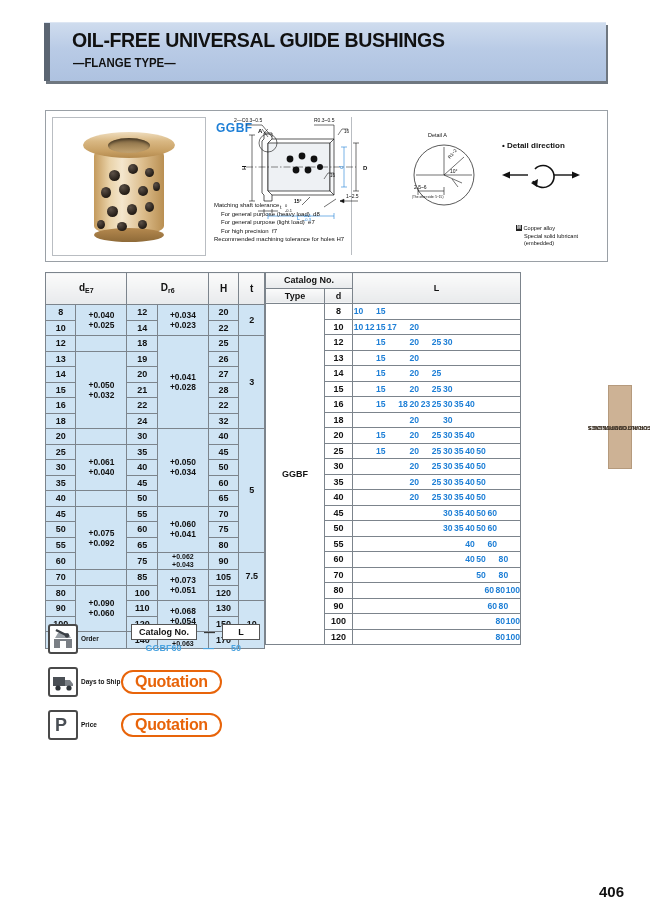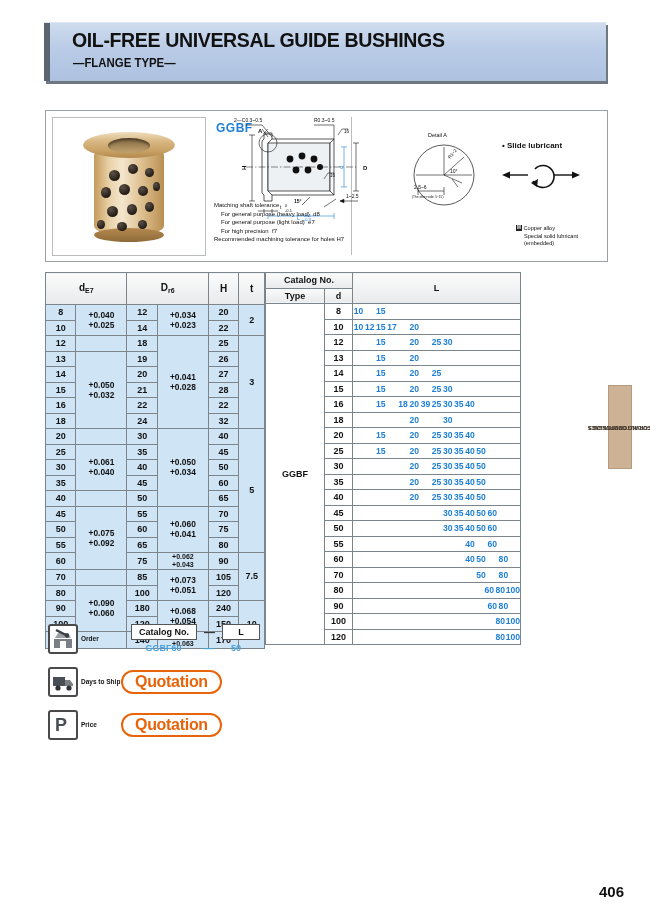--- a/index.html
+++ b/index.html
@@ -281,21 +281,21 @@
           <path d="M348,62 L370,62"></path>
         </g>
         <path d="M296,62 L304,58.5 L304,65.5 Z" fill="#111"></path>
         <path d="M374,62 L366,58.5 L366,65.5 Z" fill="#111"></path>
         <path d="M329,56 a11,11 0 1 1 -2,12" stroke="#111" stroke-width="1.6" fill="none"></path>
         <path d="M325,70 L332,66 L331,74 Z" fill="#111"></path>
       </g>
     </svg>
 
     <div class="slide-title">
-      • <span>Slide lubricant</span>
+      • <span>Detail direction</span>
     </div>
 
     <div class="notes">
       <div class="ln"><span>Matching shaft tolerance</span></div>
       <div class="ln ind"><span>For general purpose (heavy load)</span>&nbsp;&nbsp;<span>d8</span></div>
       <div class="ln ind"><span>For general purpose (light load)</span>&nbsp;&nbsp;<span>e7</span></div>
       <div class="ln ind"><span>For high precision</span>&nbsp;&nbsp;<span>f7</span></div>
       <div class="ln"><span>Recommended machining tolerance for holes   H7</span></div>
     </div>
 
@@ -438,24 +438,24 @@
         </tr>
         <tr>
           <td>80</td>
           <td class="tol" rowspan="3">+0.090
 +0.060</td>
           <td>100</td>
           <td>120</td>
         </tr>
         <tr>
           <td>90</td>
-          <td>180</td>
+          <td>110</td>
           <td class="tol" rowspan="2">+0.068
 +0.054</td>
-          <td>240</td>
+          <td>130</td>
           <td rowspan="3">10</td>
         </tr>
         <tr>
           <td>100</td>
           <td>120</td>
           <td>150</td>
         </tr>
         <tr>
           <td>120</td>
           <td class="tol" rowspan="1"></td>
@@ -617,21 +617,21 @@
         <tr>
           <td class="dcol">16</td>
           <td style="padding: 0px;">
             <div style="display: flex; width: 100%;">
               <div style="flex: 1 1 0px; text-align: center; font-size: 8.6px; color: rgb(30, 127, 214); font-weight: bold;"></div>
               <div style="flex: 1 1 0px; text-align: center; font-size: 8.6px; color: rgb(30, 127, 214); font-weight: bold;"></div>
               <div style="flex: 1 1 0px; text-align: center; font-size: 8.6px; color: rgb(30, 127, 214); font-weight: bold;">15</div>
               <div style="flex: 1 1 0px; text-align: center; font-size: 8.6px; color: rgb(30, 127, 214); font-weight: bold;"></div>
               <div style="flex: 1 1 0px; text-align: center; font-size: 8.6px; color: rgb(30, 127, 214); font-weight: bold;">18</div>
               <div style="flex: 1 1 0px; text-align: center; font-size: 8.6px; color: rgb(30, 127, 214); font-weight: bold;">20</div>
-              <div style="flex: 1 1 0px; text-align: center; font-size: 8.6px; color: rgb(30, 127, 214); font-weight: bold;">39</div>
+              <div style="flex: 1 1 0px; text-align: center; font-size: 8.6px; color: rgb(30, 127, 214); font-weight: bold;">23</div>
               <div style="flex: 1 1 0px; text-align: center; font-size: 8.6px; color: rgb(30, 127, 214); font-weight: bold;">25</div>
               <div style="flex: 1 1 0px; text-align: center; font-size: 8.6px; color: rgb(30, 127, 214); font-weight: bold;">30</div>
               <div style="flex: 1 1 0px; text-align: center; font-size: 8.6px; color: rgb(30, 127, 214); font-weight: bold;">35</div>
               <div style="flex: 1 1 0px; text-align: center; font-size: 8.6px; color: rgb(30, 127, 214); font-weight: bold;">40</div>
               <div style="flex: 1 1 0px; text-align: center; font-size: 8.6px; color: rgb(30, 127, 214); font-weight: bold;"></div>
               <div style="flex: 1 1 0px; text-align: center; font-size: 8.6px; color: rgb(30, 127, 214); font-weight: bold;"></div>
               <div style="flex: 1 1 0px; text-align: center; font-size: 8.6px; color: rgb(30, 127, 214); font-weight: bold;"></div>
               <div style="flex: 1 1 0px; text-align: center; font-size: 8.6px; color: rgb(30, 127, 214); font-weight: bold;"></div>
             </div>
           </td>

